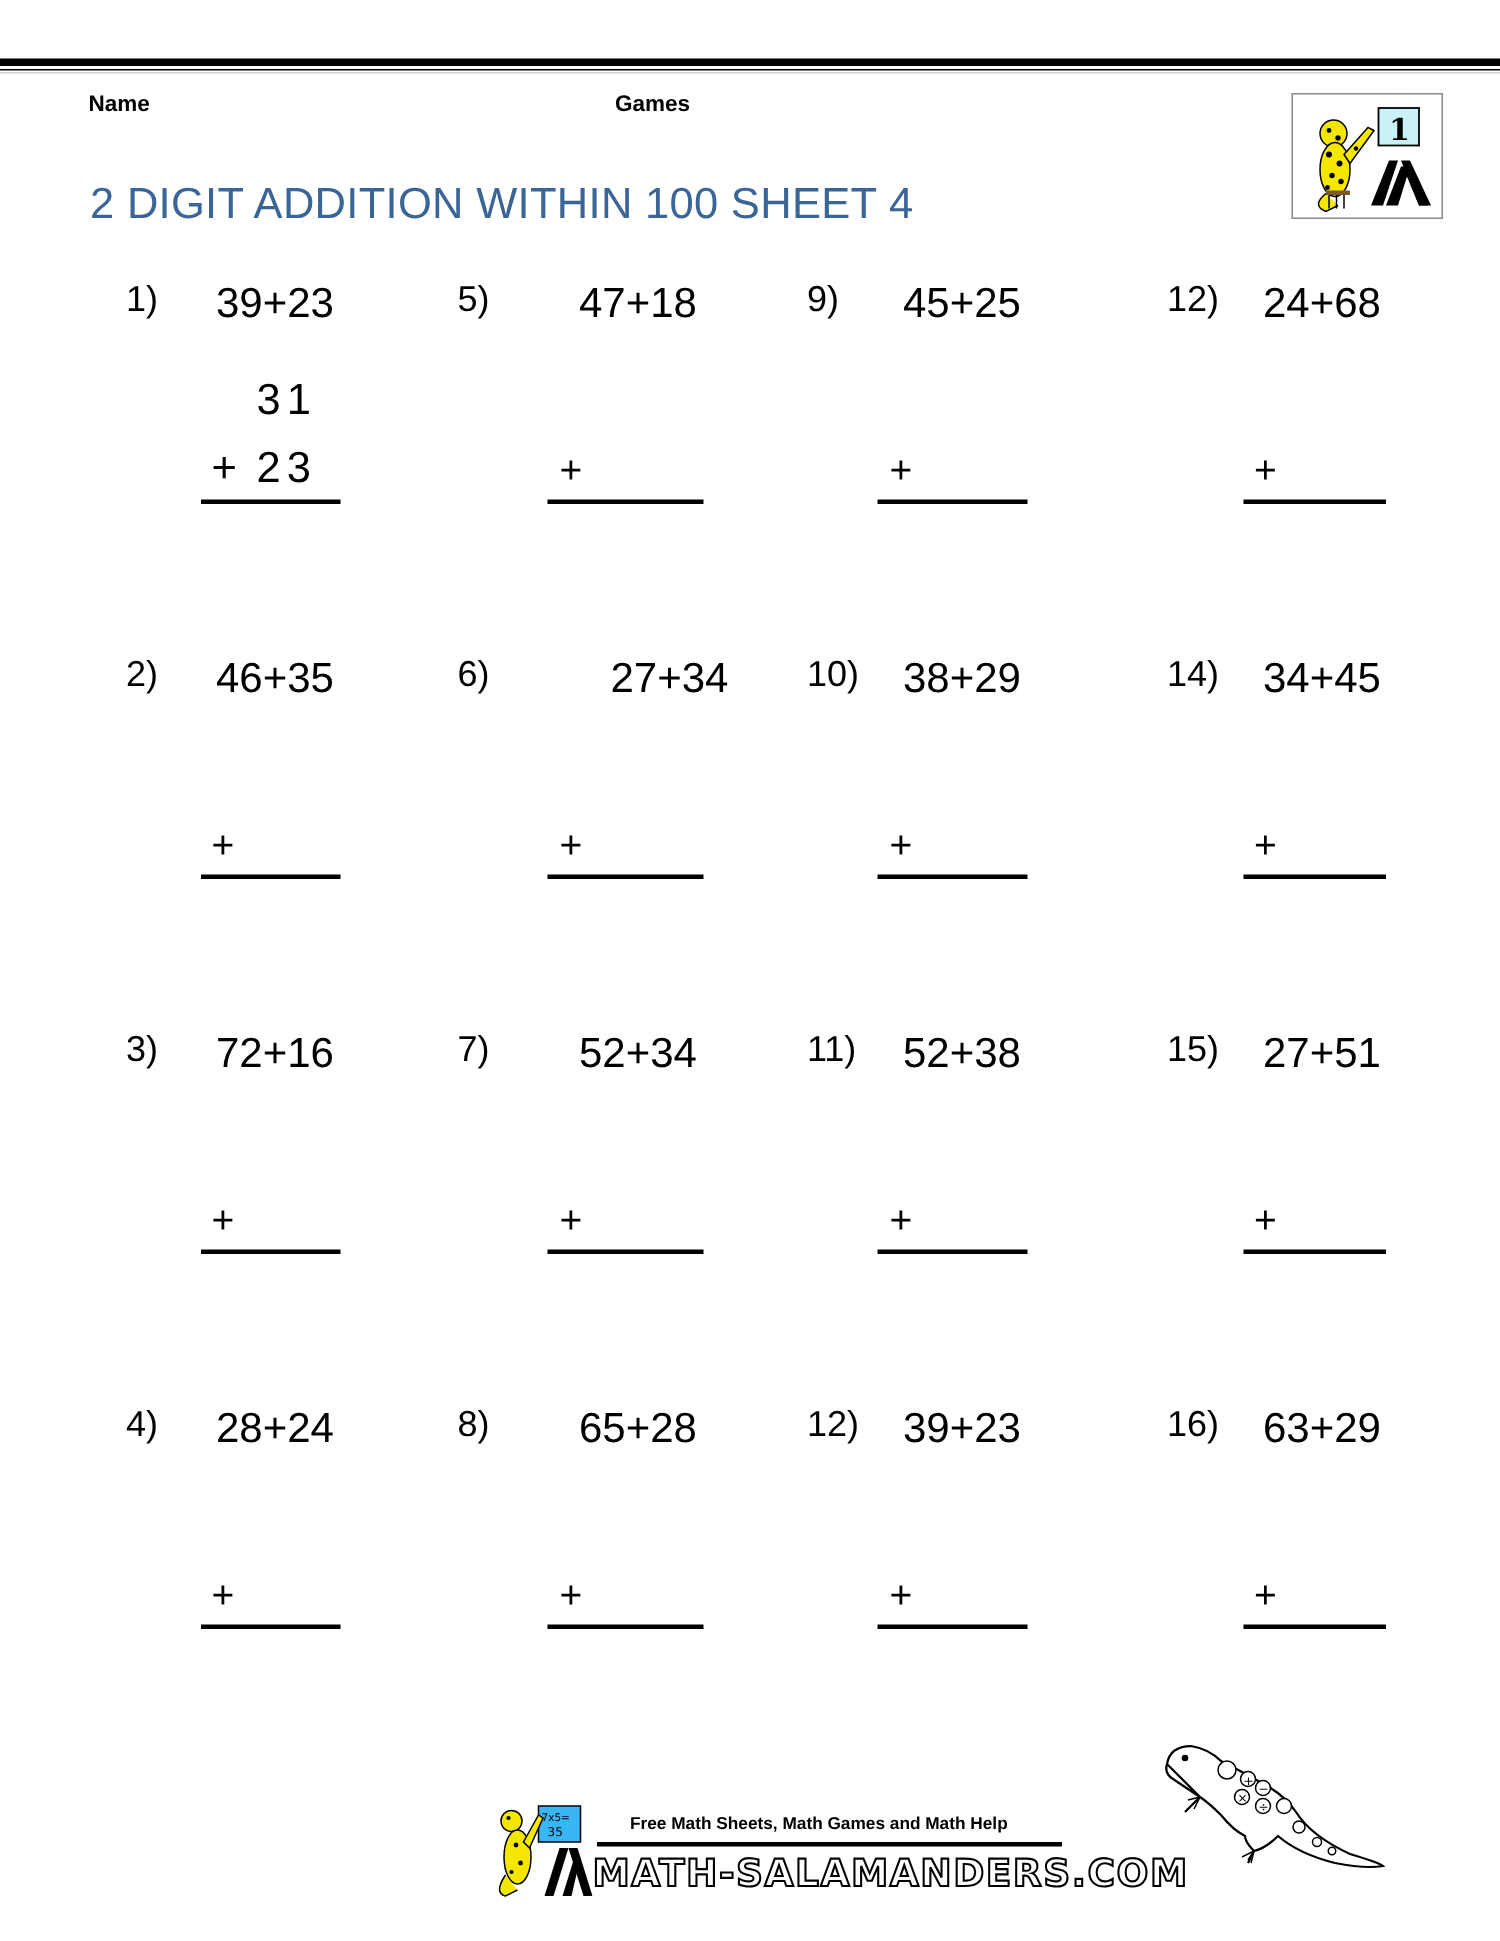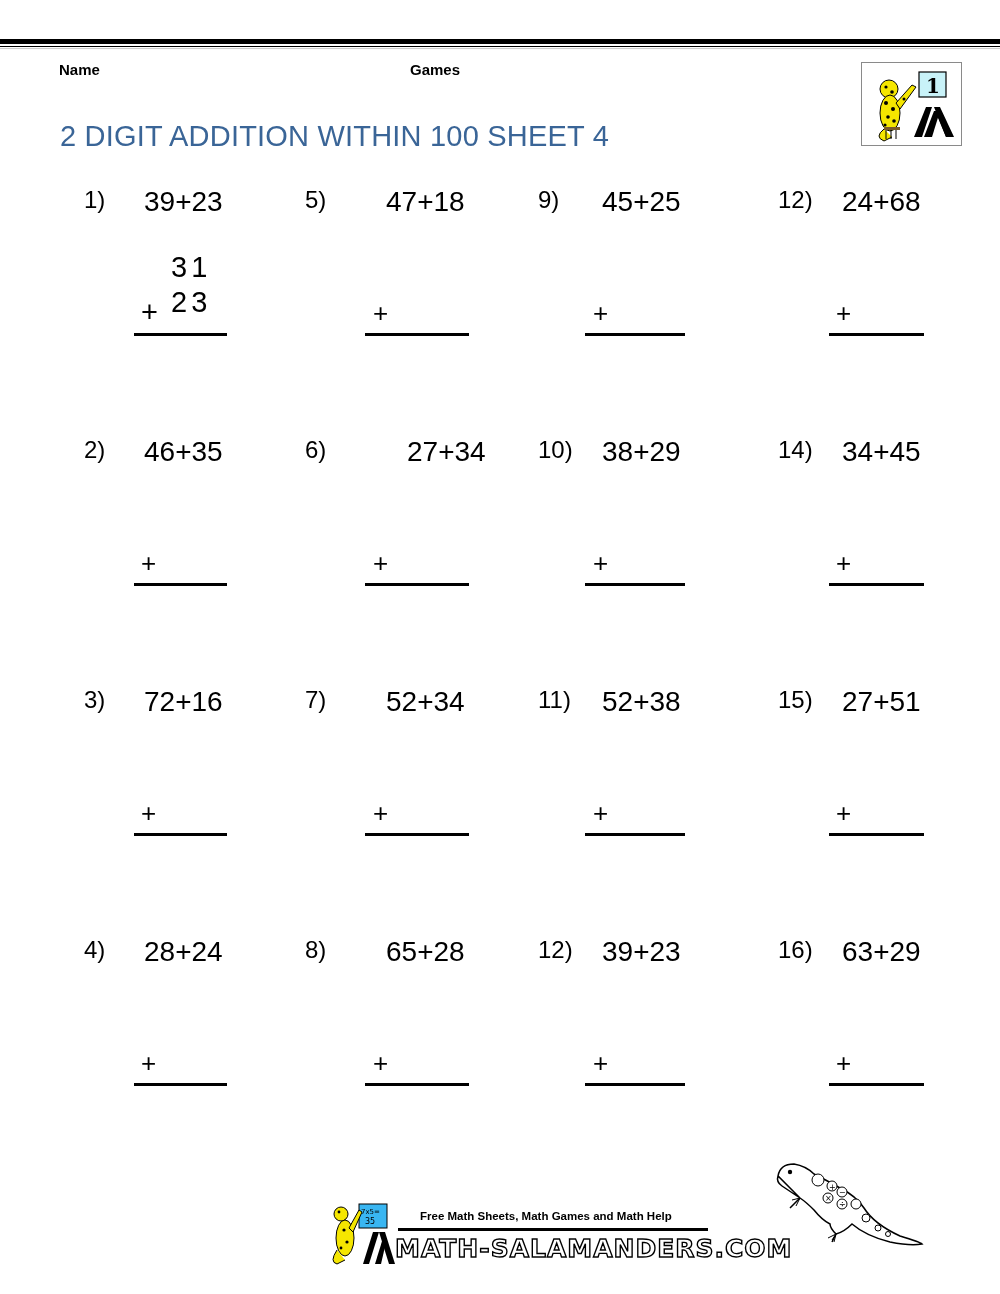--- a/index.html
+++ b/index.html
@@ -69,21 +69,21 @@
   </svg>
 </div>
 
 <div>
 
   <div>
     <span class="prob-num" style="left:84px;top:186px">1)</span>
     <span class="prob-expr" style="left:144px;top:186px">39+23</span>
     <span class="stack-num" style="left:171px;top:253px">31</span>
     <span class="stack-num" style="left:141px;top:298px;letter-spacing:0">+</span>
-    <span class="stack-num" style="left:171px;top:288px">23</span>
+    <span class="stack-num" style="left:171px;top:298px">23</span>
     <div class="answer-line" style="left:134px;top:333px;width:93px"></div>
   </div>
   <div>
     <span class="prob-num" style="left:84px;top:436px">2)</span>
     <span class="prob-expr" style="left:144px;top:436px">46+35</span>
     <span class="plus" style="left:141px;top:550px">+</span>
     <div class="answer-line" style="left:134px;top:583px;width:93px"></div>
   </div>
   <div>
     <span class="prob-num" style="left:84px;top:686px">3)</span>

